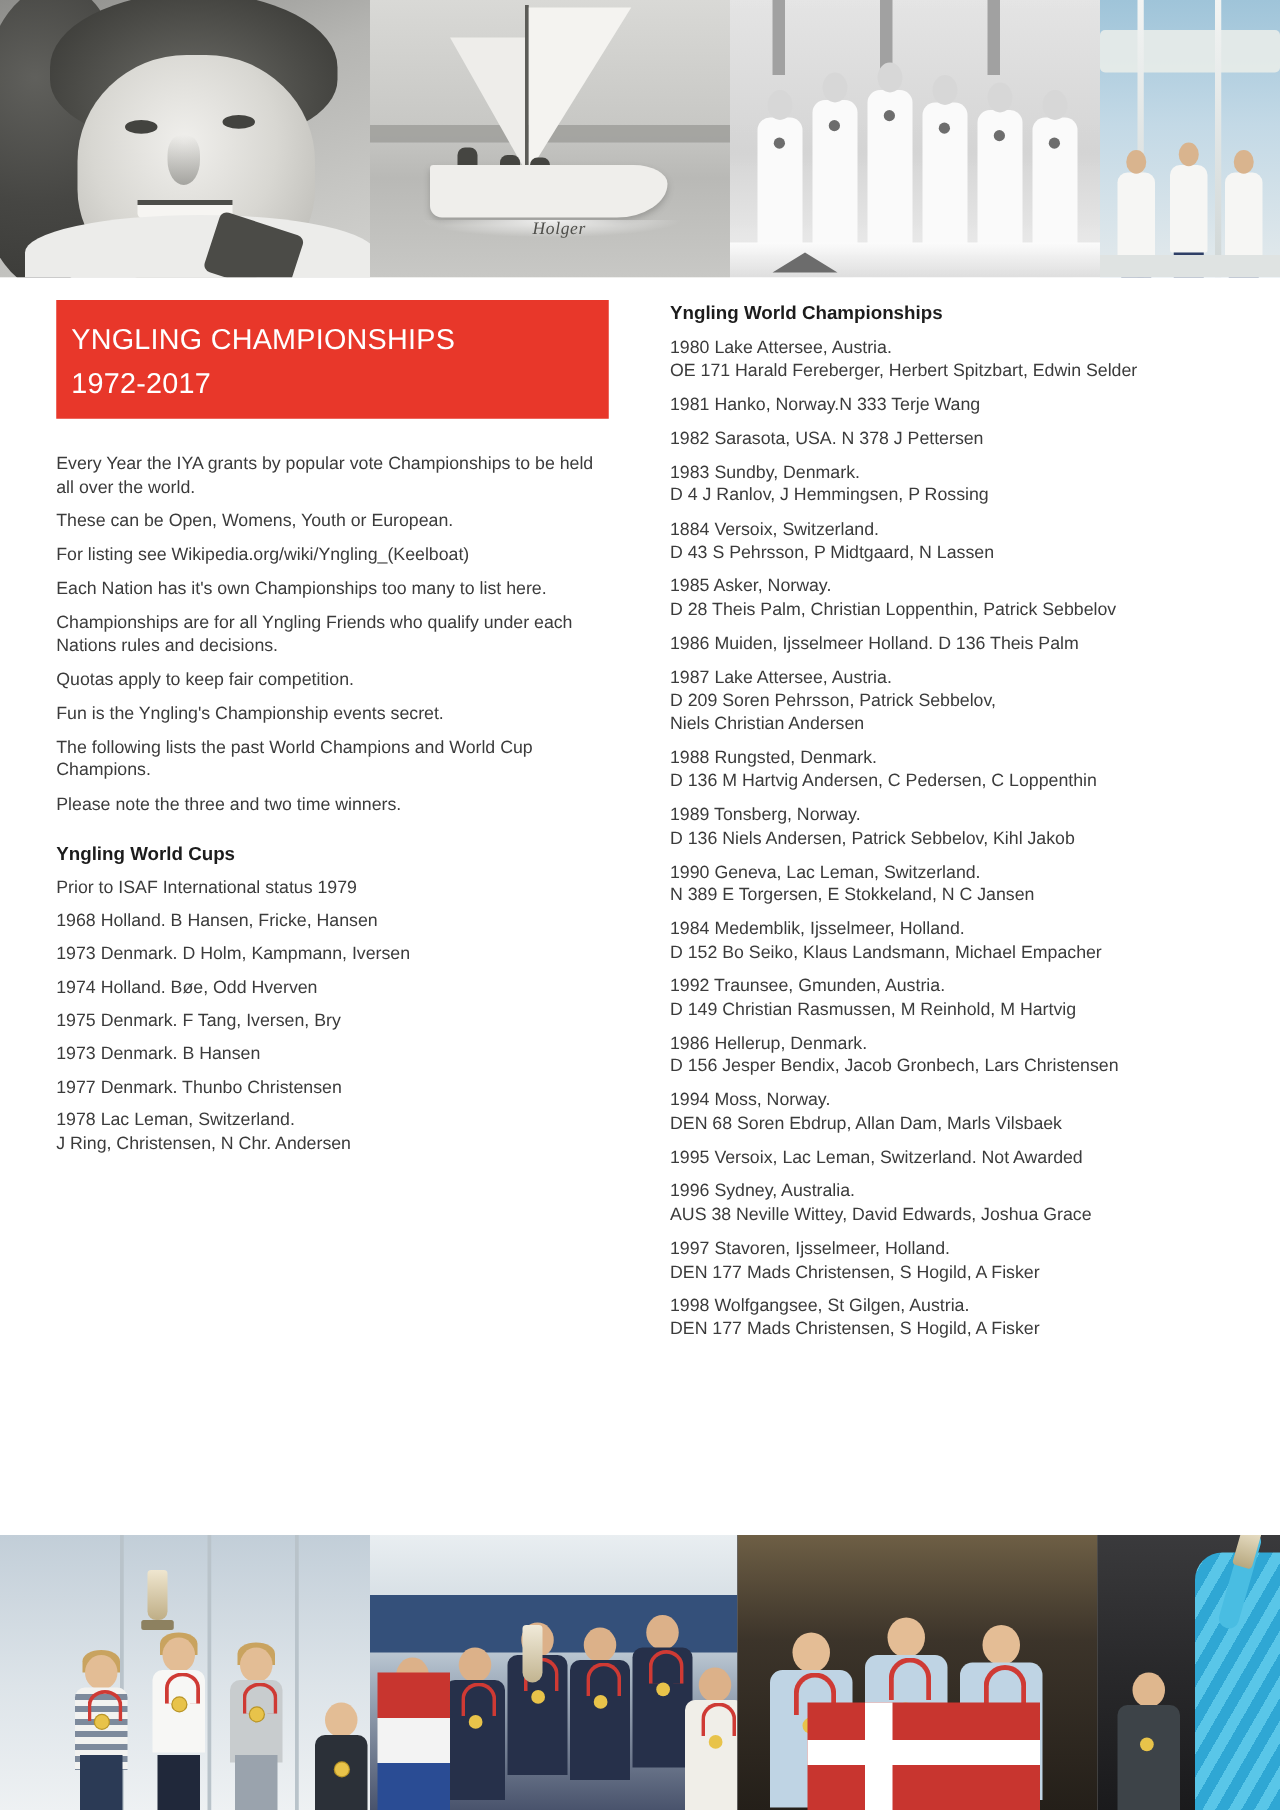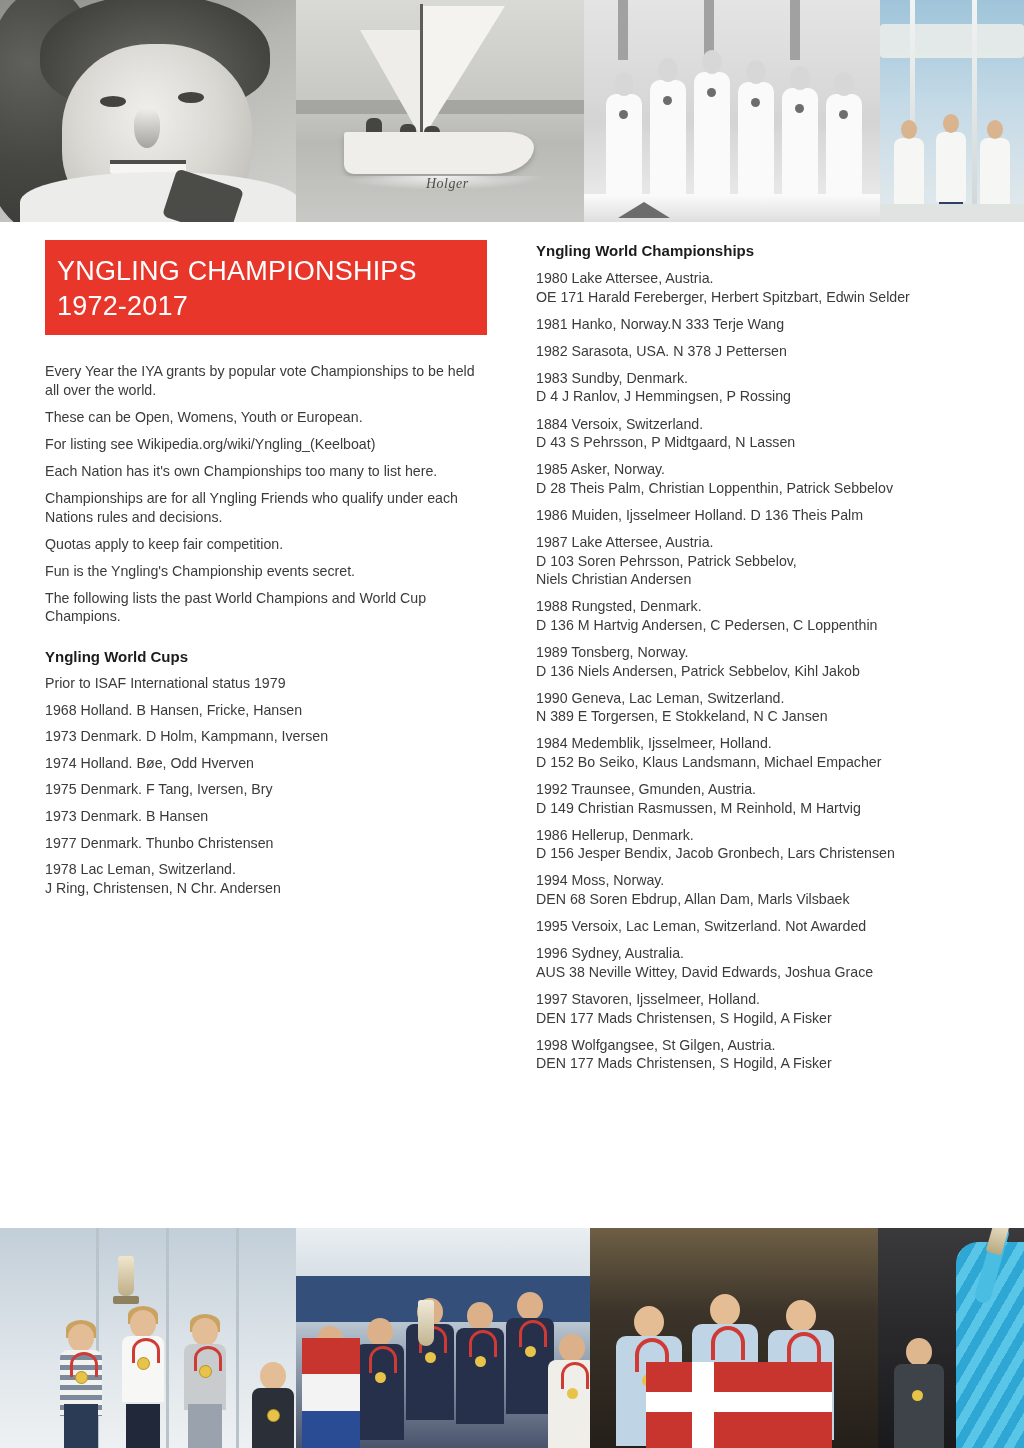--- a/index.html
+++ b/index.html
@@ -210,21 +210,21 @@
     left: 45px;
     top: 18px;
     width: 442px;
     height: 95px;
     background: #e8372a;
     color: #ffffff;
     box-sizing: border-box;
     padding: 14px 0 0 12px;
   }
   #title-banner .tline {
-    font-size: 27px;
+    font-size: 23px;
     font-weight: 400;
     line-height: 35px;
     letter-spacing: .2px;
     white-space: nowrap;
   }
 
   #left-column {
     position: absolute;
     left: 45px;
     top: 140px;
@@ -364,20 +364,21 @@
 
   <div id="left-column">
     <div class="para">Every Year the IYA grants by popular vote Championships to be held all over the world.</div>
     <div class="para">These can be Open, Womens, Youth or European.</div>
     <div class="para">For listing see Wikipedia.org/wiki/Yngling_(Keelboat)</div>
     <div class="para">Each Nation has it's own Championships too many to list here.</div>
     <div class="para">Championships are for all Yngling Friends who qualify under each Nations rules and decisions.</div>
     <div class="para">Quotas apply to keep fair competition.</div>
     <div class="para">Fun is the Yngling's Championship events secret.</div>
     <div class="para">The following lists the past World Champions and World Cup Champions.</div>
+    <div class="para">Please note the three and two time winners.</div>
 
     <div class="section-heading">Yngling World Cups</div>
     <div class="note">Prior to ISAF International status 1979</div>
 
     <div class="entry">
       <span class="eline">1968 Holland. B Hansen, Fricke, Hansen</span>
     </div>
     <div class="entry">
       <span class="eline">1973 Denmark. D Holm, Kampmann, Iversen</span>
     </div>
@@ -422,21 +423,21 @@
     </div>
     <div class="entry">
       <span class="eline">1985 Asker, Norway.</span>
       <span class="eline">D 28 Theis Palm, Christian Loppenthin, Patrick Sebbelov</span>
     </div>
     <div class="entry">
       <span class="eline">1986 Muiden, Ijsselmeer Holland. D 136 Theis Palm</span>
     </div>
     <div class="entry">
       <span class="eline">1987 Lake Attersee, Austria.</span>
-      <span class="eline">D 103 Soren Pehrsson, Patrick Sebbelov,</span>
+      <span class="eline">D 209 Soren Pehrsson, Patrick Sebbelov,</span>
       <span class="eline">Niels Christian Andersen</span>
     </div>
     <div class="entry">
       <span class="eline">1988 Rungsted, Denmark.</span>
       <span class="eline">D 136 M Hartvig Andersen, C Pedersen, C Loppenthin</span>
     </div>
     <div class="entry">
       <span class="eline">1989 Tonsberg, Norway.</span>
       <span class="eline">D 136 Niels Andersen, Patrick Sebbelov, Kihl Jakob</span>
     </div>

